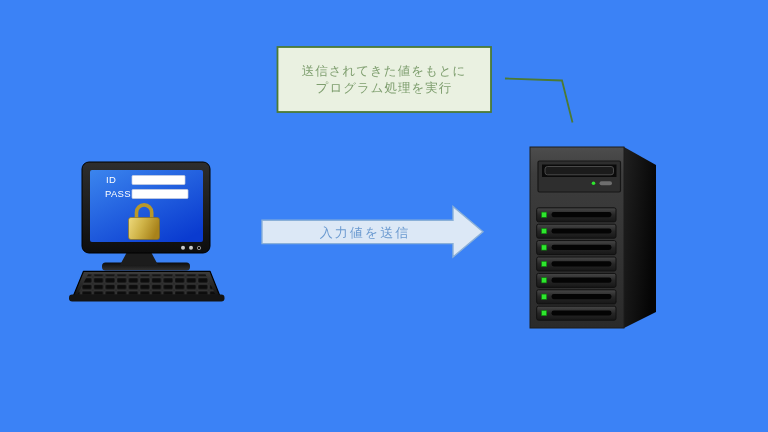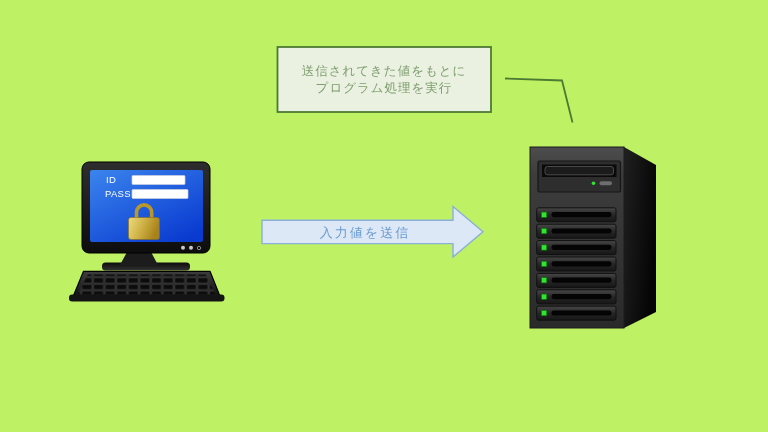--- a/index.html
+++ b/index.html
@@ -1,19 +1,19 @@
 <!DOCTYPE html>
 <html><head>
 <meta charset="utf-8">
 <style>
   html,body{margin:0;padding:0;background:#ffffff;}
   .canvas{
     position:relative;
     width:768px;height:432px;
-    background:#bef264;
+    background:#3b82f6;
     overflow:hidden;
     font-family:"Liberation Sans", sans-serif;
   }
   svg{position:absolute;left:0;top:0;}
   text{font-family:"Liberation Sans", sans-serif;}
   .callout-text{fill:#7e9e6e;font-size:12.5px;letter-spacing:1px;}
   .arrow-text{fill:#6b9ad0;font-size:13px;letter-spacing:2px;}
   .screen-label{fill:#ffffff;font-size:9.5px;letter-spacing:0.3px;}
 </style>
 </head>

